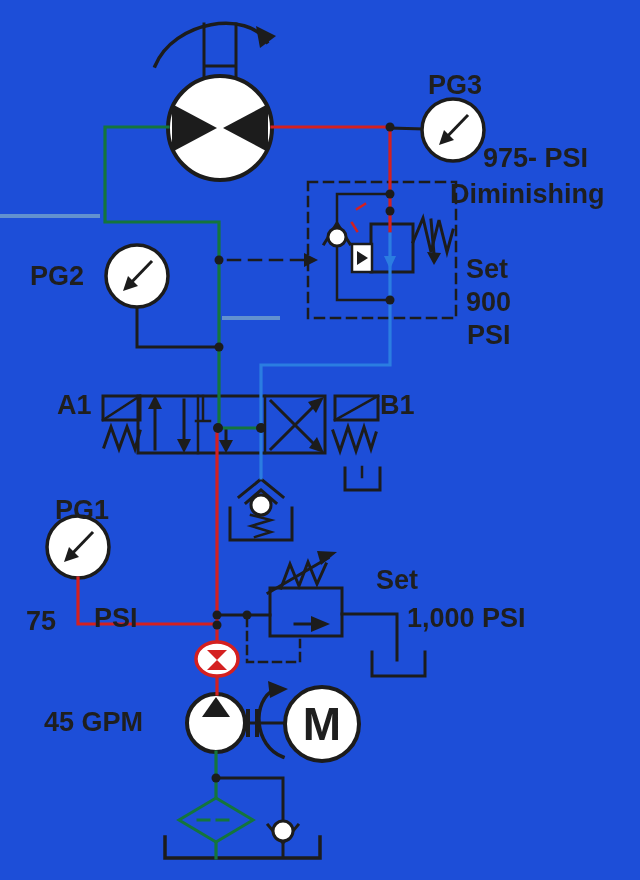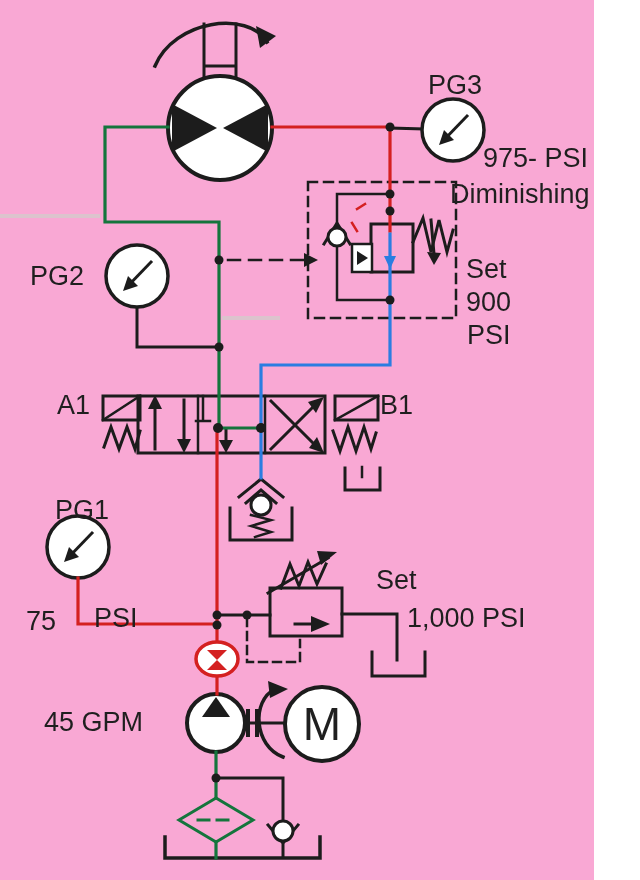--- a/index.html
+++ b/index.html
@@ -1,18 +1,19 @@
 <!DOCTYPE html>
 <html><head>
 <meta charset="utf-8">
 <style>
   html,body{margin:0;padding:0;background:#ffffff;}
   .stage{
-    position:relative;width:594px;height:880px;background:#f9a8d4;overflow:hidden;
+    position:relative;width:640px;height:880px;background:#1d4ed8;overflow:hidden;
     font-family:"Liberation Sans", sans-serif;
+    font-weight:bold;
   }
   .stage svg{position:absolute;left:0;top:0;}
   text{
     font-family:"Liberation Sans", sans-serif;
     fill:#1f1f1f;
   }
   .lbl{font-size:27px;}
   .motor-letter{font-size:46px;}
 </style>
 </head>

